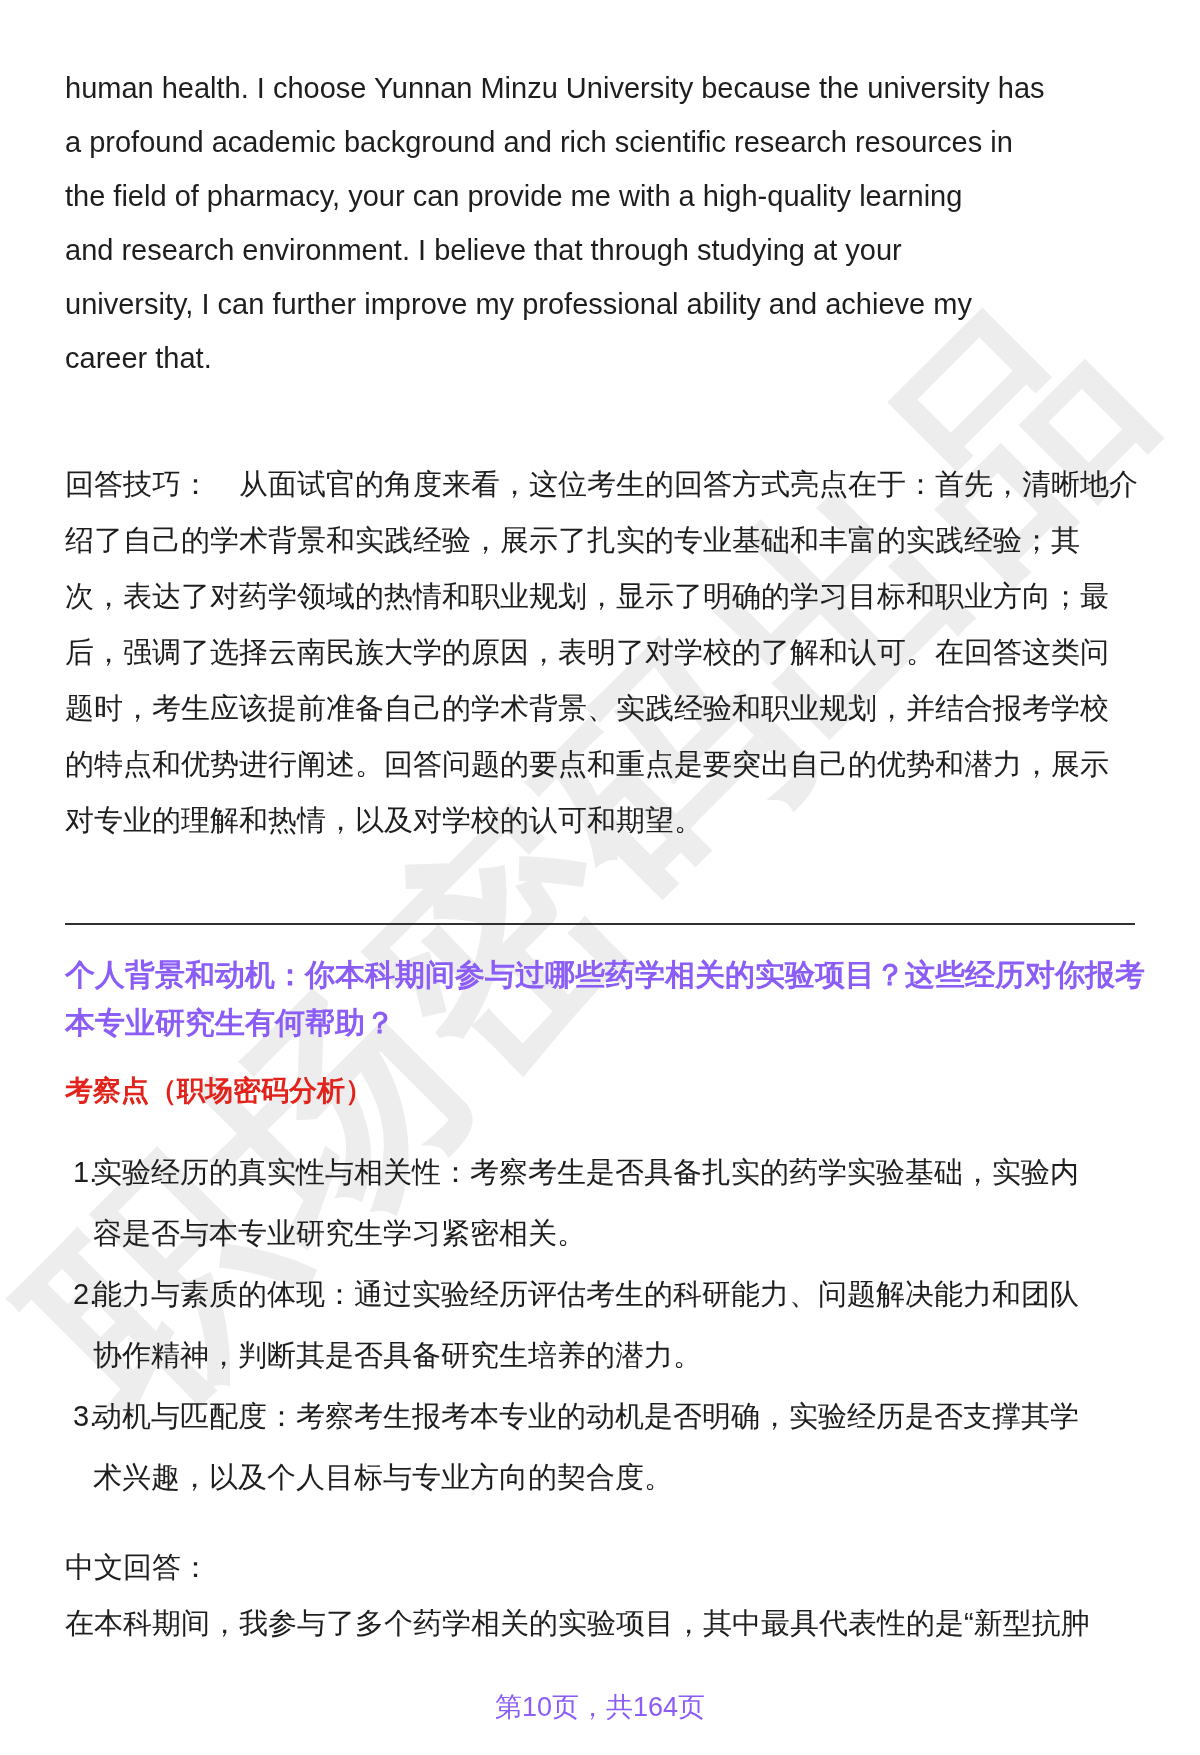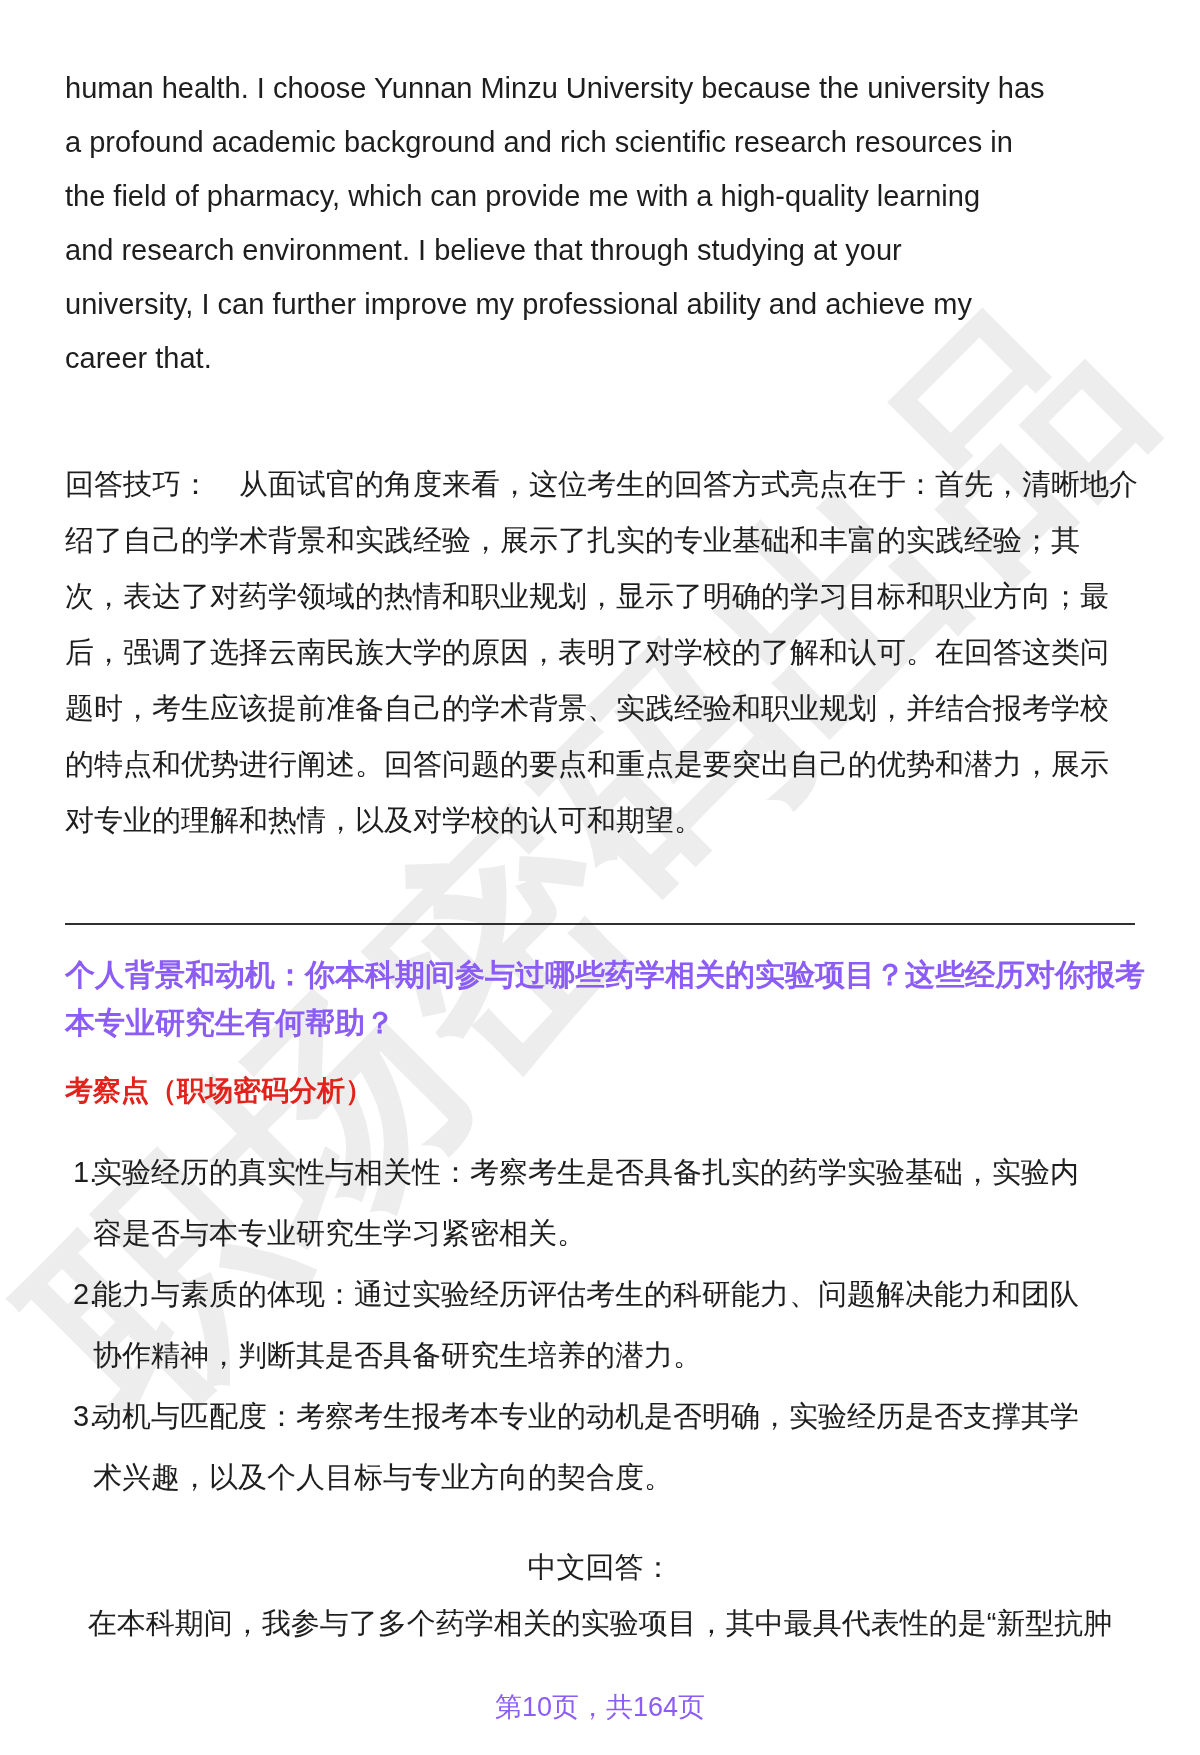--- a/index.html
+++ b/index.html
@@ -62,42 +62,42 @@
   .inspection-list { margin-top: 27px; }
   .list-item { position: relative; padding-left: 28px; }
   .list-item .num {
     position: absolute;
     left: 8px;
     top: 0;
     font-size: 29px;
     line-height: 61px;
   }
   .li-line { font-size: 29px; line-height: 61px; white-space: nowrap; }
-  .answer-block { margin-top: 31px; text-align: center; }
+  .answer-block { margin-top: 31px; }
   .page-footer {
     margin-top: 36px;
     text-align: center;
     font-size: 27px;
     line-height: 40px;
     color: #8b5cf6;
   }
 </style>
 </head>
 <body>
 
 <div class="page">
 
   <div class="watermark">职场密码出品</div>
 
   <div class="content">
 
     <div class="para-english">
       <div class="line en-line">human health. I choose Yunnan Minzu University because the university has</div>
       <div class="line en-line">a profound academic background and rich scientific research resources in</div>
-      <div class="line en-line">the field of pharmacy, which can provide me with a high-quality learning</div>
+      <div class="line en-line">the field of pharmacy, your can provide me with a high-quality learning</div>
       <div class="line en-line">and research environment. I believe that through studying at your</div>
       <div class="line en-line">university, I can further improve my professional ability and achieve my</div>
       <div class="line en-line">career that.</div>
     </div>
 
     <div class="para-technique">
       <div class="line zh-line">回答技巧：　从面试官的角度来看，这位考生的回答方式亮点在于：首先，清晰地介</div>
       <div class="line zh-line">绍了自己的学术背景和实践经验，展示了扎实的专业基础和丰富的实践经验；其</div>
       <div class="line zh-line">次，表达了对药学领域的热情和职业规划，显示了明确的学习目标和职业方向；最</div>
       <div class="line zh-line">后，强调了选择云南民族大学的原因，表明了对学校的了解和认可。在回答这类问</div>

